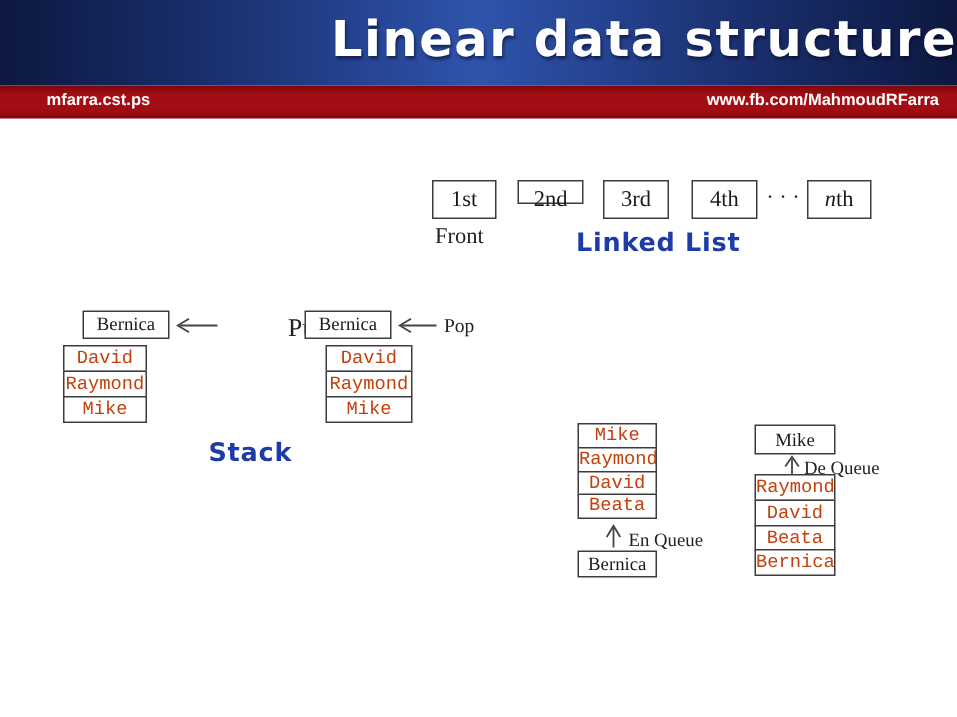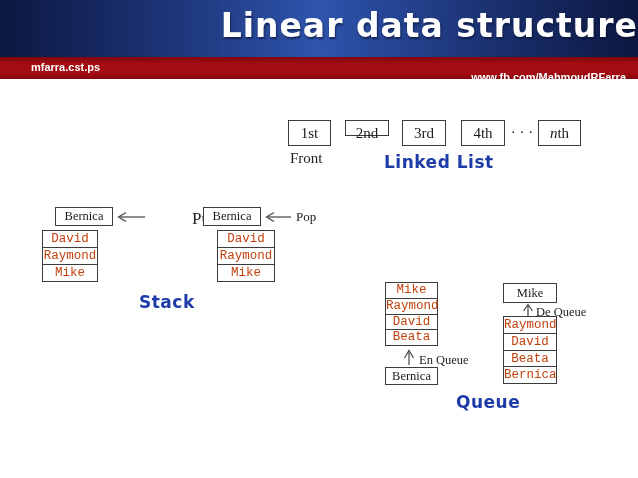--- a/index.html
+++ b/index.html
@@ -23,21 +23,21 @@
     font-size:33px;font-weight:bold;
     letter-spacing:1px;
     text-shadow:1px 2px 2px rgba(5,10,40,.55);
   }
   .redbar{
     position:absolute;left:0;top:57px;width:638px;height:22px;
     background:linear-gradient(180deg,#7c060c 0%,#a30d13 30%,#a30d13 72%,#86070d 100%);
     color:#ffffff;font-size:11px;font-weight:bold;
   }
   .redbar .left{position:absolute;left:20px;top:4px;margin-left:11px;}
-  .redbar .right{position:absolute;right:12px;top:4px;margin-top:10px;}
+  .redbar .right{position:absolute;right:12px;top:4px;}
 
   
   .dbox{
     position:absolute;
     box-sizing:border-box;
     border:1.4px solid #3c3c3c;
     background:#fff;
     color:#1a1a1a;
     font-family:"Liberation Serif", serif;
     text-align:center;
@@ -145,15 +145,14 @@
     </svg>
   </div>
   <div class="seriflabel" style="left:536px;top:305px;font-size:12.5px;">De Queue</div>
   <div class="cellstack" style="left:503px;top:316px;width:54px;">
     <div class="cell" style="height:18px;line-height:16px;">Raymond</div>
     <div class="cell" style="height:18px;line-height:16px;">David</div>
     <div class="cell" style="height:18px;line-height:16px;">Beata</div>
     <div class="cell" style="height:18px;line-height:16px;">Bernica</div>
   </div>
 
-  <div class="caption" style="left:456px;top:392px;">Queue</div>
 
 </div>
 
 </body></html>

